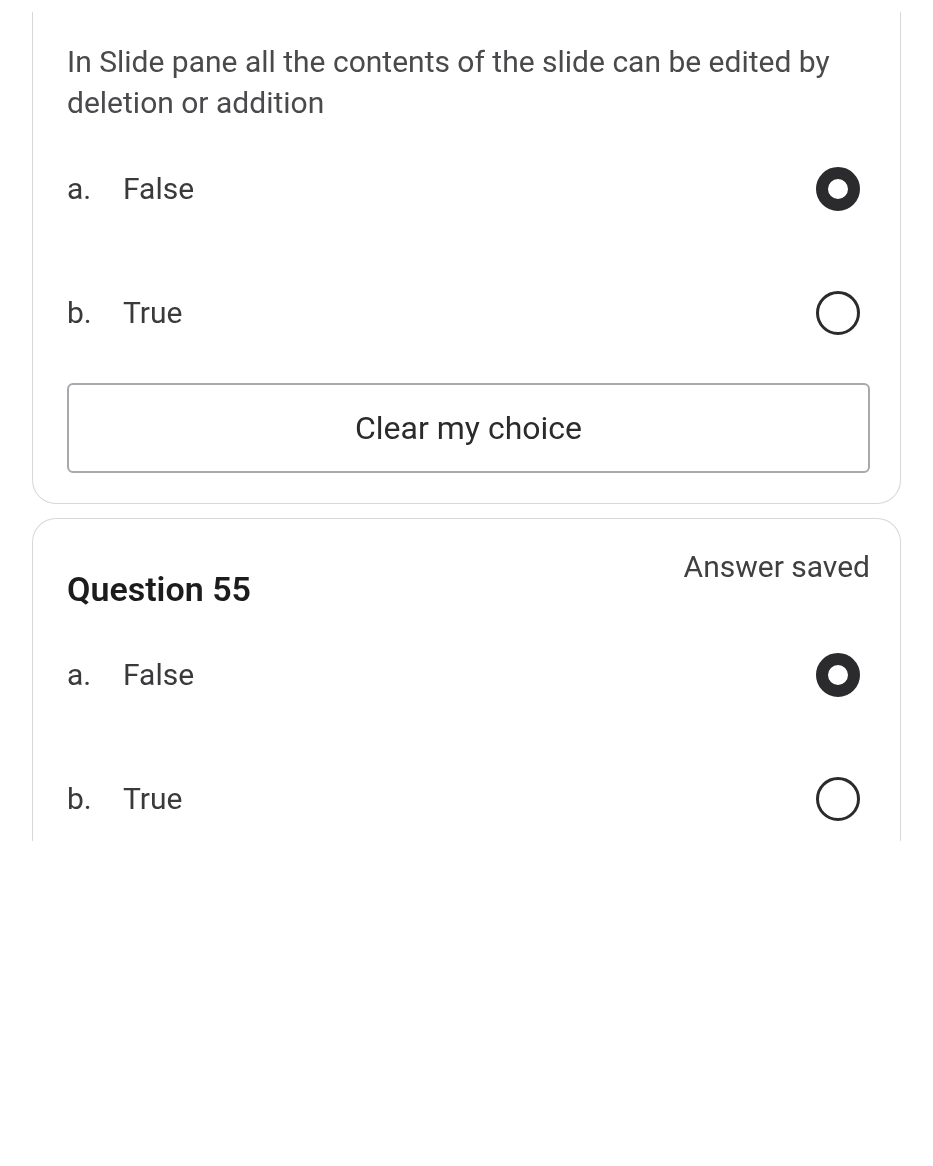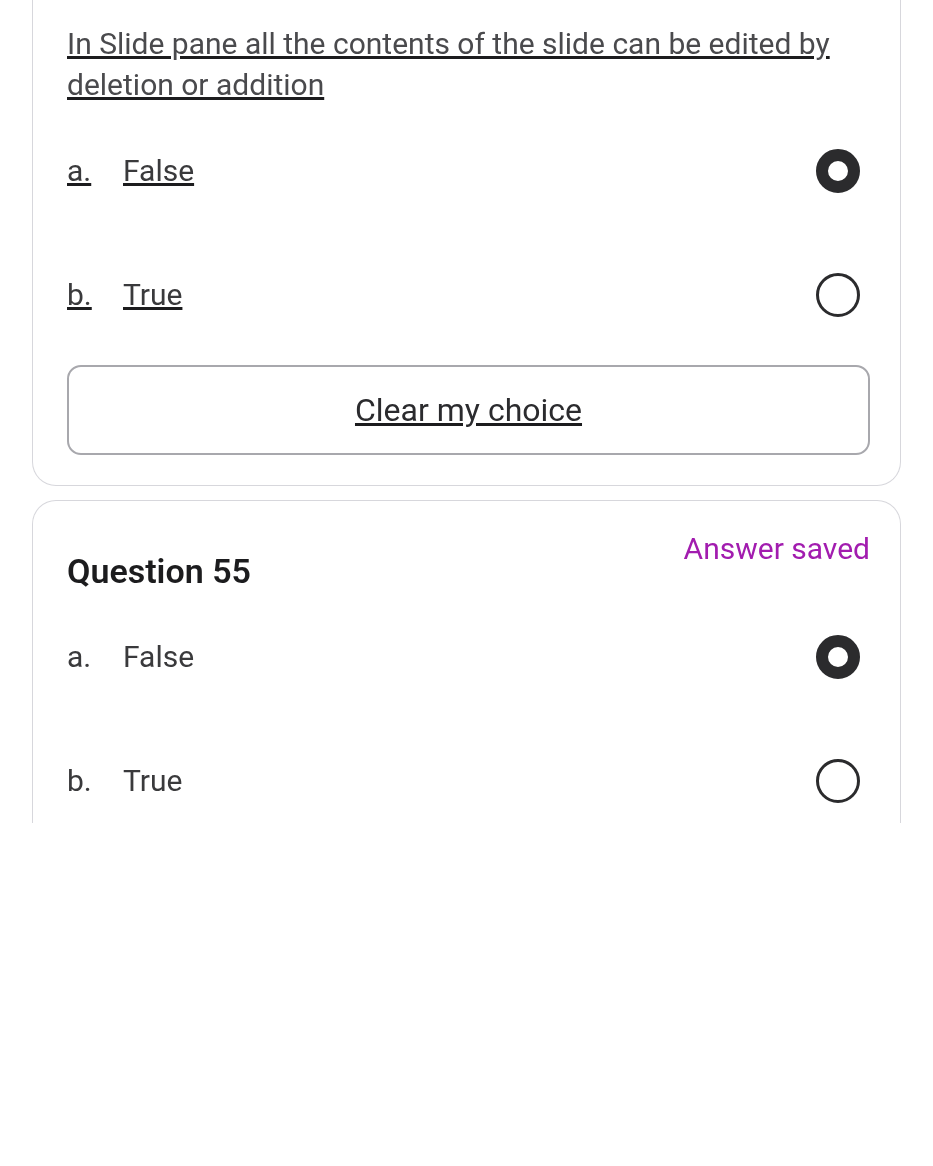--- a/index.html
+++ b/index.html
@@ -15,23 +15,22 @@
       border: 1.5px solid #d7d7dc;
       border-radius: 24px;
       margin: 14px 32px;
       padding: 28px 30px 30px 34px;
       background: #fff;
     }
     .question-card.partial-top {
       border-top: none;
       border-top-left-radius: 0;
       border-top-right-radius: 0;
-      margin-top: 0;
-      padding-top: 24px;
-      text-decoration: underline;
+      margin-top: 12px;
+      padding-top: 30px;
     }
     .question-card.partial-bottom {
       border-bottom: none;
       border-bottom-left-radius: 0;
       border-bottom-right-radius: 0;
       margin-bottom: 0;
       padding-bottom: 10px;
     }
     .prompt {
       color: #4a4a4d;
@@ -67,39 +66,39 @@
     }
     .clear-btn {
       display: block;
       width: 100%;
       padding: 24px 10px;
       font-size: 32px;
       font-family: inherit;
       color: #2b2b2e;
       background: #ffffff;
       border: 2px solid #a8a8ad;
-      border-radius: 14px;
+      border-radius: 6px;
       text-align: center;
       cursor: pointer;
     }
     .q-header {
       display: flex;
       align-items: flex-start;
       justify-content: space-between;
       margin-bottom: 40px;
     }
     .q-title {
       font-weight: 600;
       font-size: 34px;
       color: #1c1c1e;
       padding-top: 20px;
     }
     .q-meta {
       text-align: right;
-      color: #a21caf;
+      color: #404040;
       font-size: 30px;
     }
     .q-meta div { margin-bottom: 4px; }
   </style>
 </head>
 <body>
 
 <div class="question-card partial-top">
   <div class="prompt">In Slide pane all the contents of the slide can be edited by deletion or addition</div>
 

